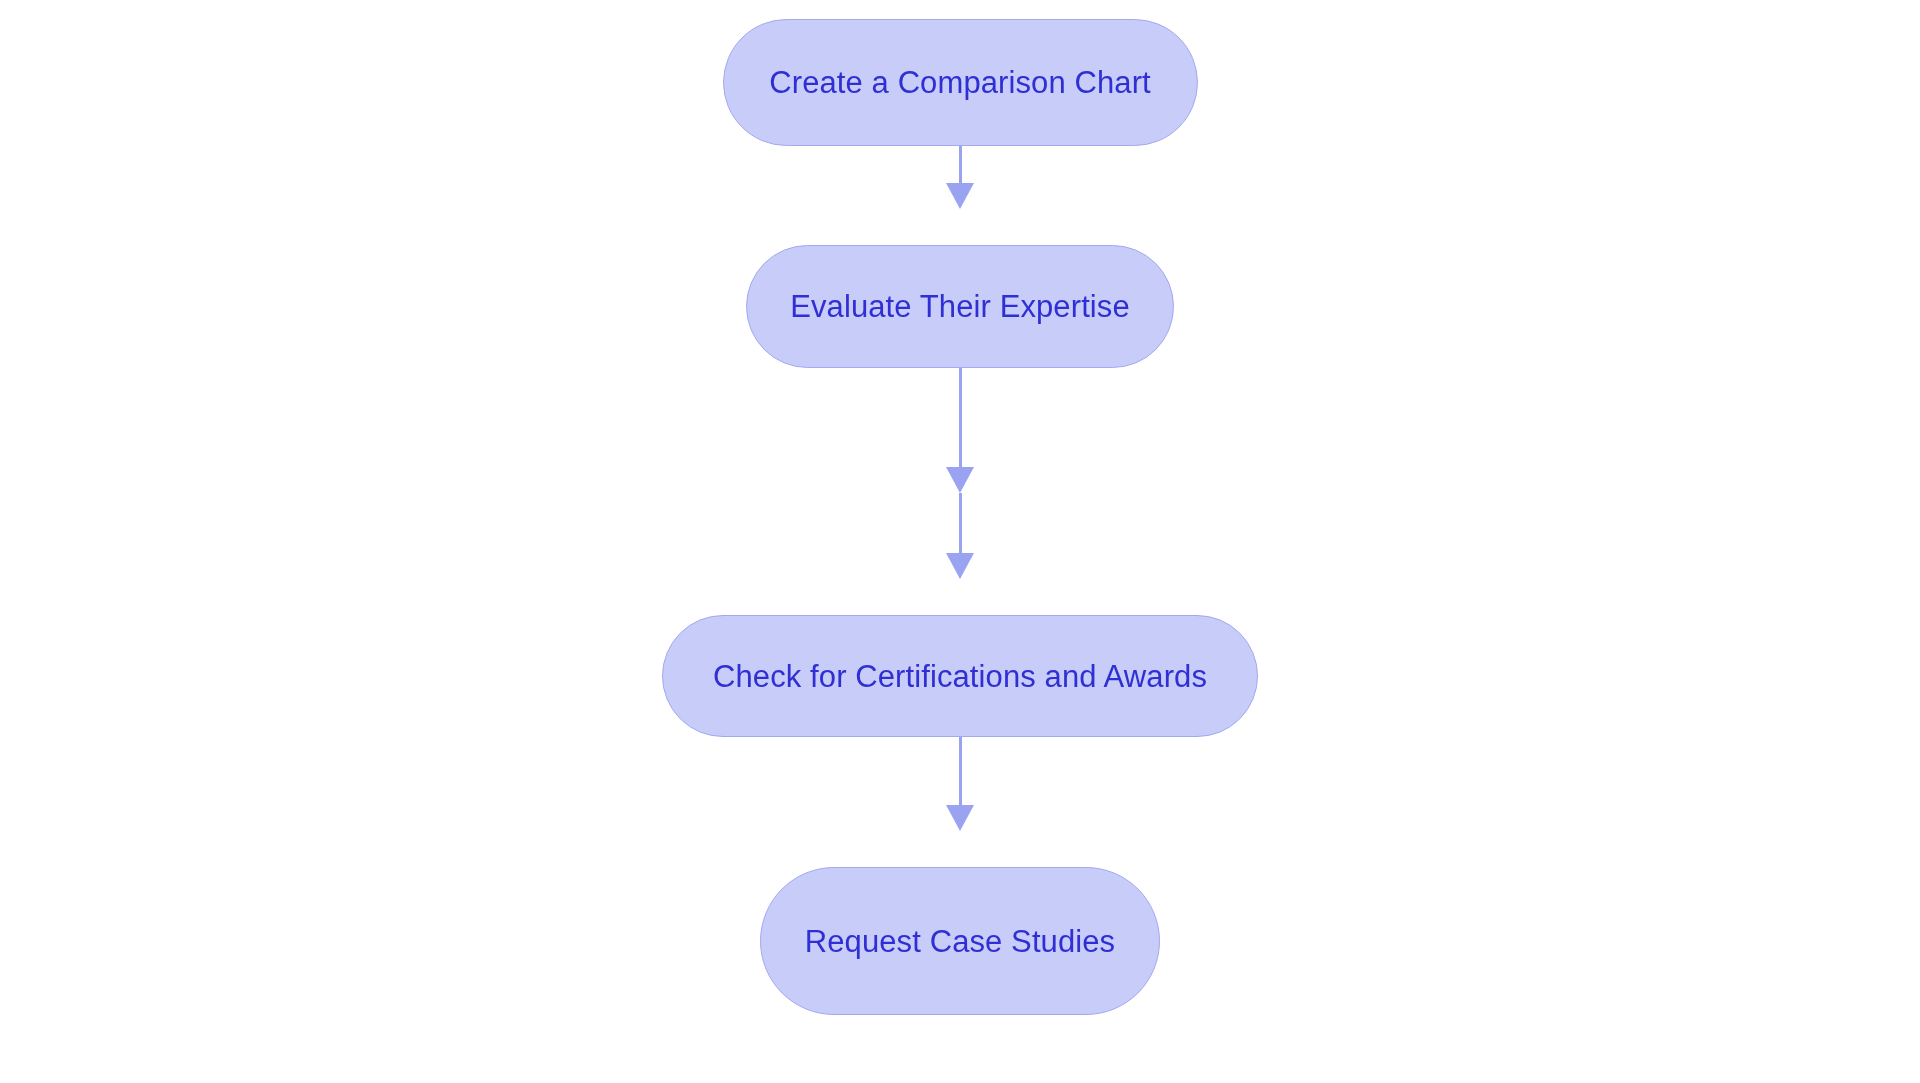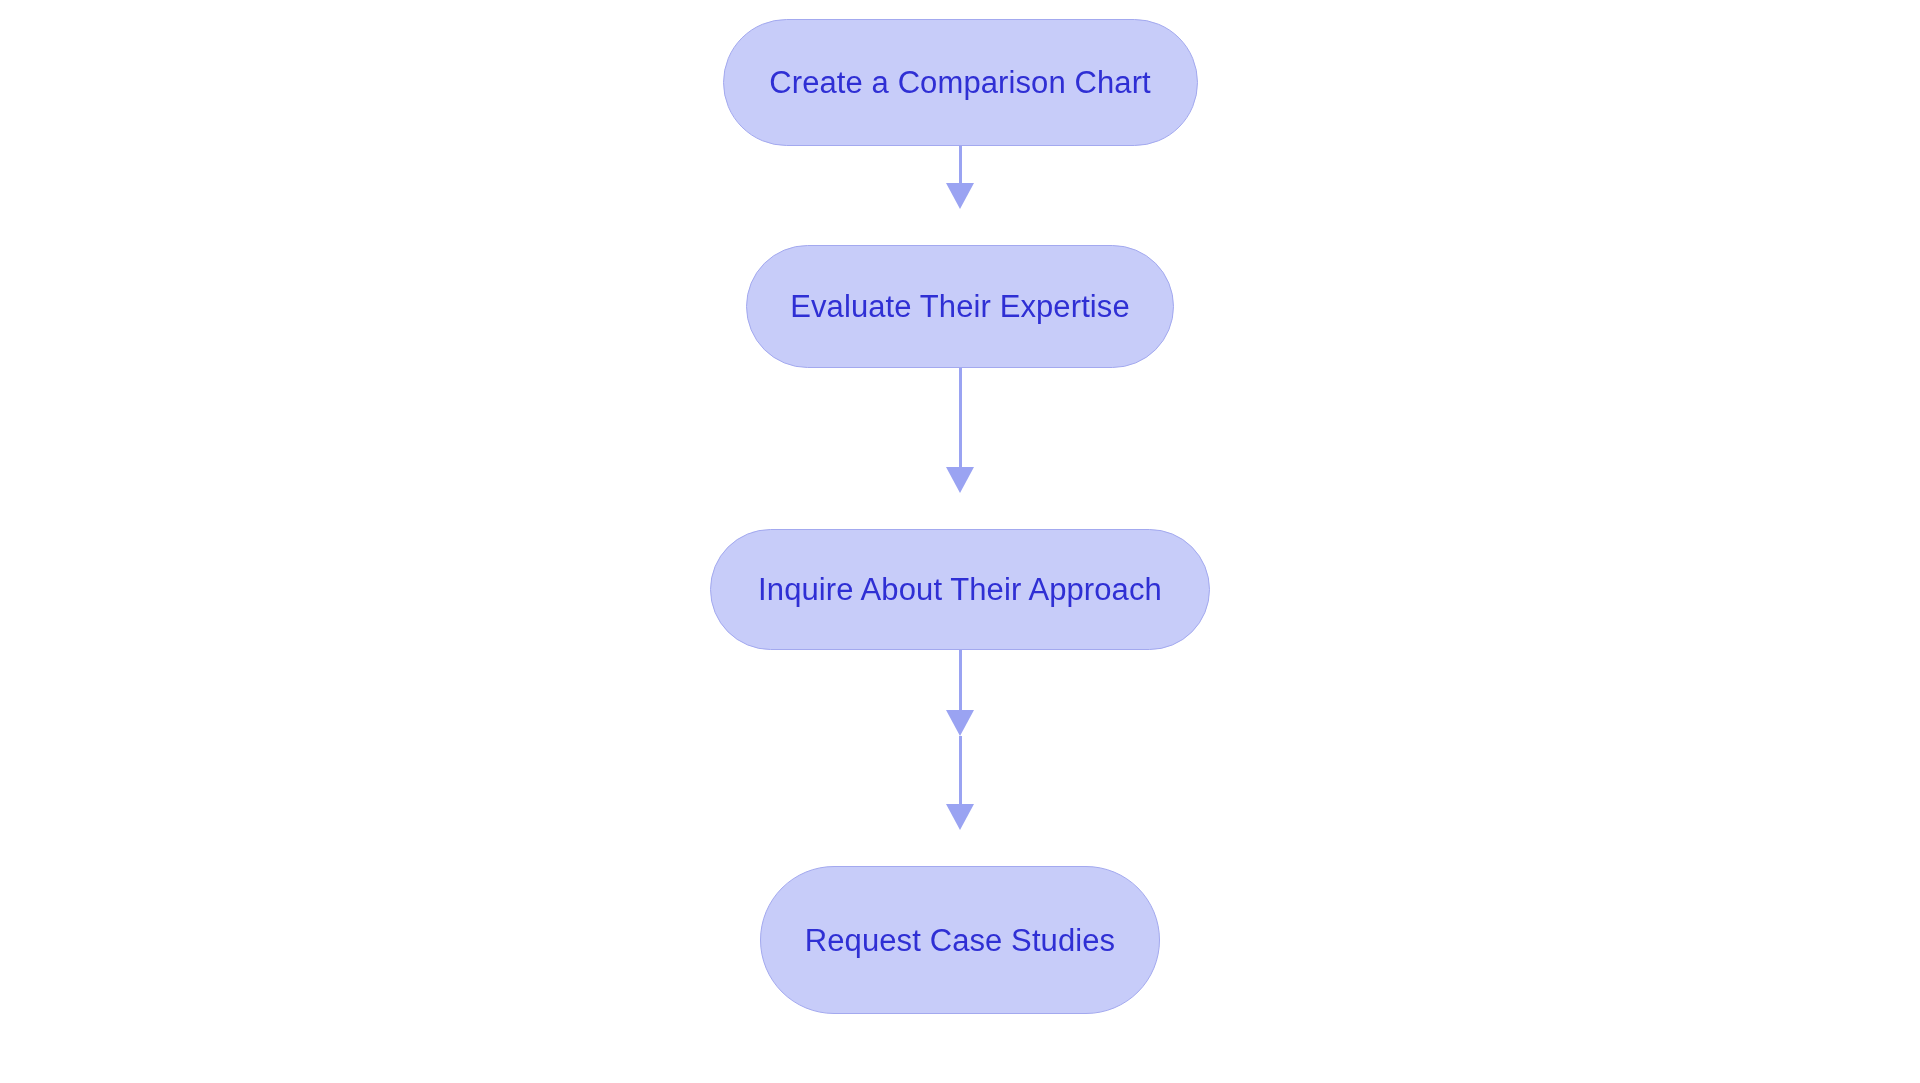--- a/index.html
+++ b/index.html
@@ -106,29 +106,29 @@
 
     <div class="node node-1">
       <span class="node-label">Evaluate Their Expertise</span>
     </div>
 
     <div class="connector connector-1">
       <div class="connector-line"></div>
       <div class="connector-head"></div>
     </div>
 
-    <div class="node node-2">
-      <span class="node-label">Inquire About Their Approach</span>
-    </div>
 
     <div class="connector connector-2">
       <div class="connector-line"></div>
       <div class="connector-head"></div>
     </div>
 
+    <div class="node node-3">
+      <span class="node-label">Check for Certifications and Awards</span>
+    </div>
 
     <div class="connector connector-3">
       <div class="connector-line"></div>
       <div class="connector-head"></div>
     </div>
 
     <div class="node node-4">
       <span class="node-label">Request Case Studies</span>
     </div>
 

